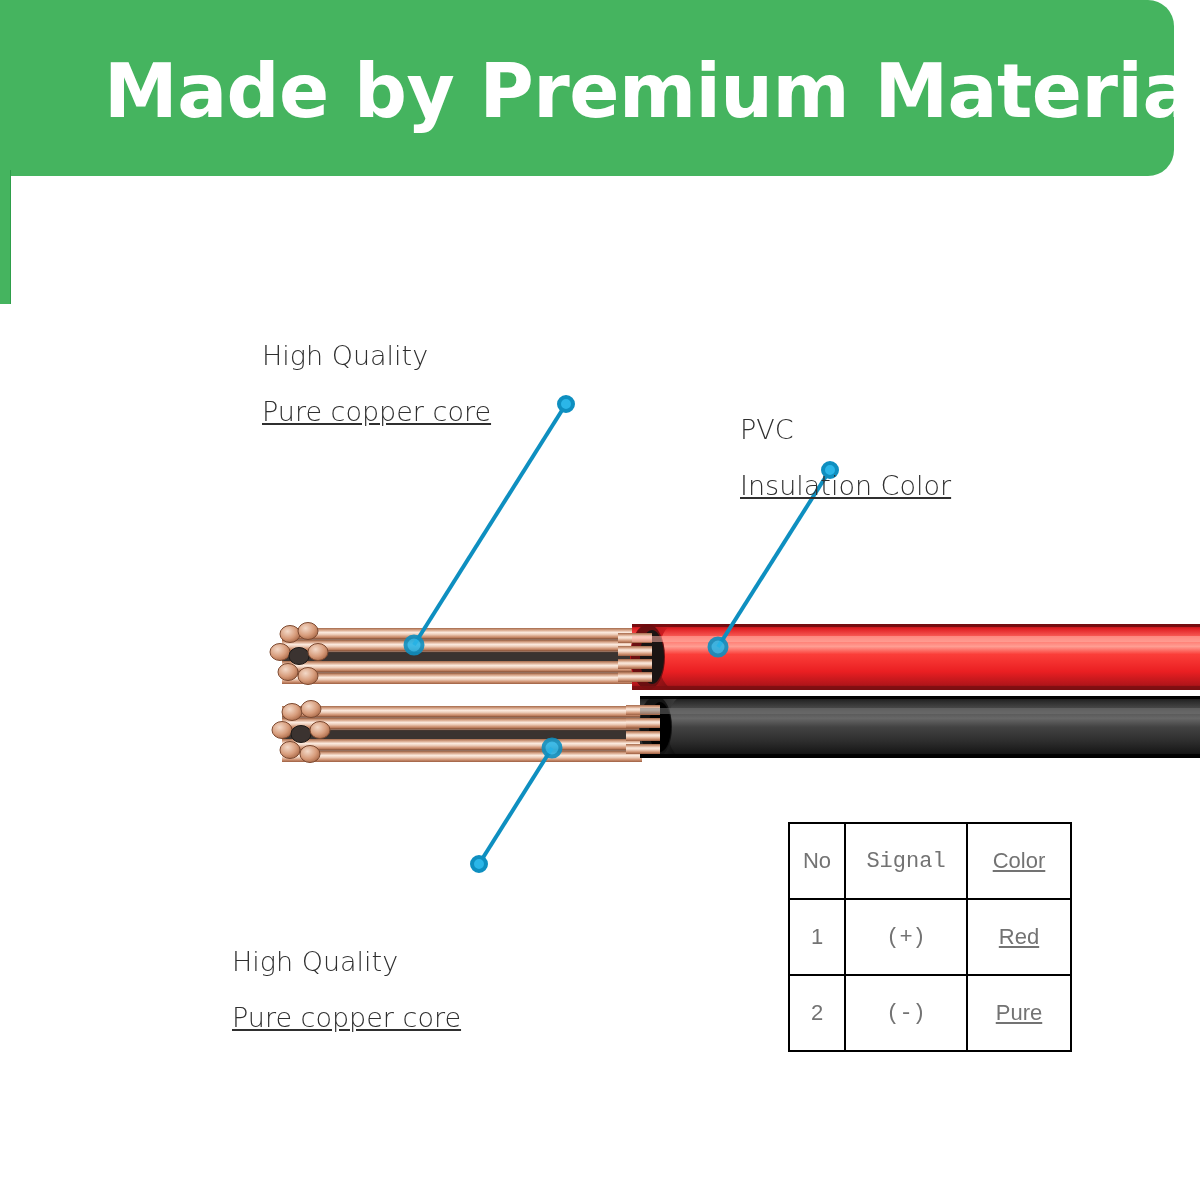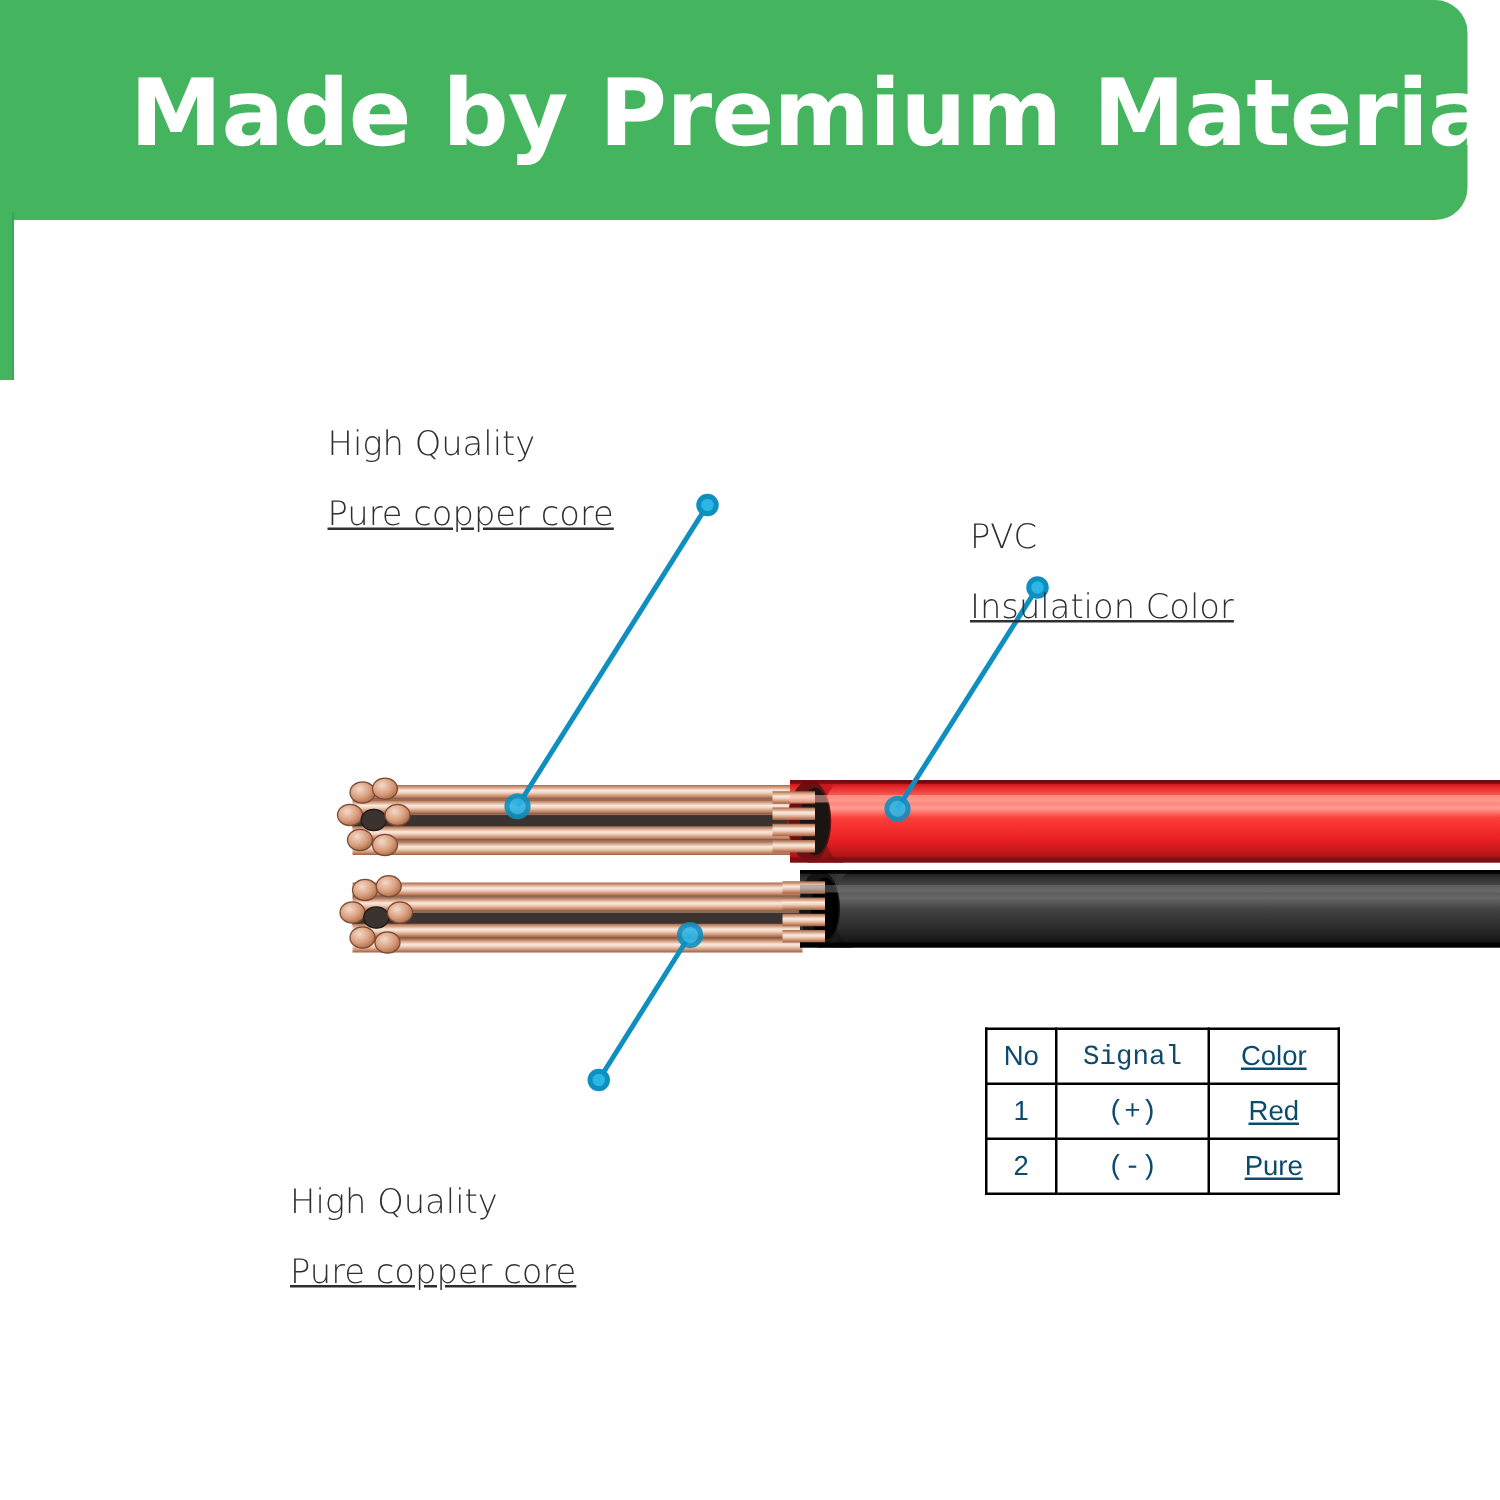--- a/index.html
+++ b/index.html
@@ -58,21 +58,21 @@
     color: #2f2f2f;
     font-family: "DejaVu Sans", "Liberation Sans", sans-serif;
     font-weight: 300;
     font-size: 27px;
     line-height: 56px;
     white-space: pre-line;
   }
   .callout .line2 { display: block; text-decoration: underline; }
 
   #label-copper-top { left: 262px; top: 272px; }
-  #label-pvc        { left: 776px; top: 346px; }
+  #label-pvc        { left: 740px; top: 346px; }
   #label-copper-bot { left: 232px; top: 878px; }
 
   
   #leaders {
     position: absolute;
     left: 0;
     top: 0;
     width: 1200px;
     height: 1200px;
     pointer-events: none;
@@ -95,24 +95,24 @@
     line-height: 24px;
   }
   table.pin-table {
     border-collapse: collapse;
     background: #ffffff;
   }
   table.pin-table td {
     border: 2px solid #000000;
     font-family: "Liberation Sans", sans-serif;
     font-size: 22px;
-    color: #0c4a6e;
+    color: #737373;
     text-align: center;
     height: 42px;
-    padding: 0 8px;
+    padding: 16px 8px;
   }
   table.pin-table td.c-no     { width: 38px; }
   table.pin-table td.c-signal { width: 104px; font-family: Liberation Mono, monospace; }
   table.pin-table td.c-color  { width: 86px; text-decoration: underline; }
 </style>
 </head>
 <body>
 
 <div id="stage">
 

